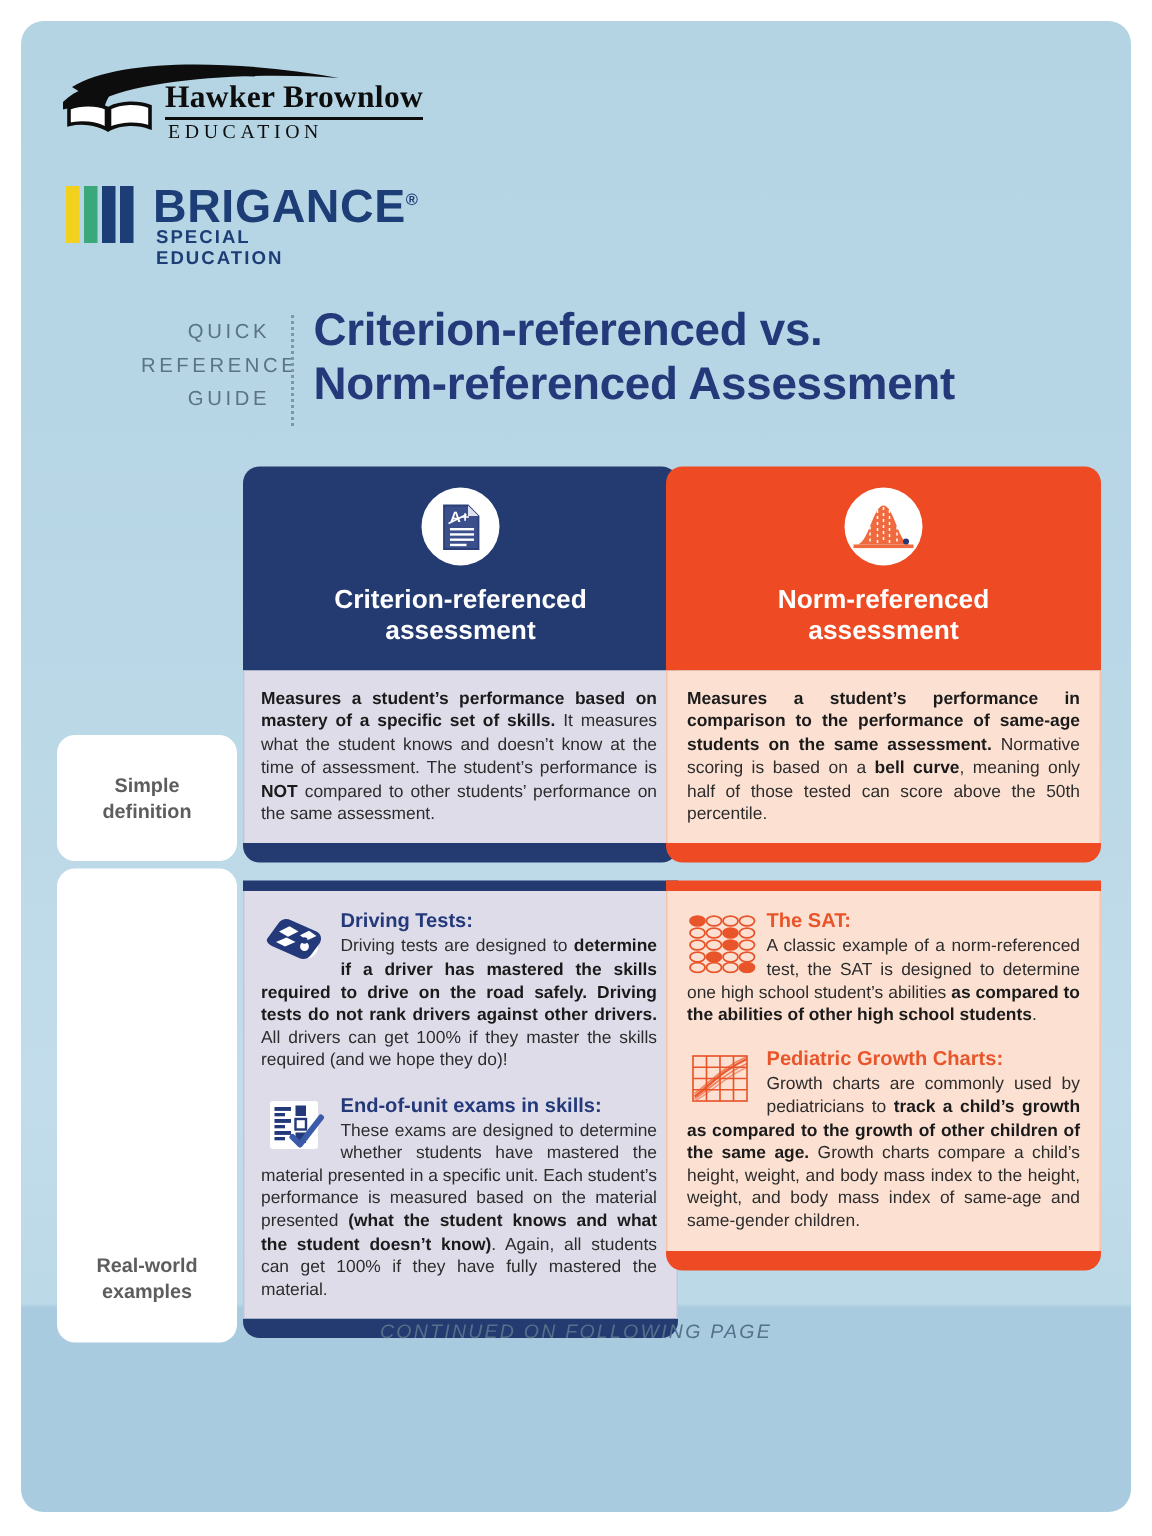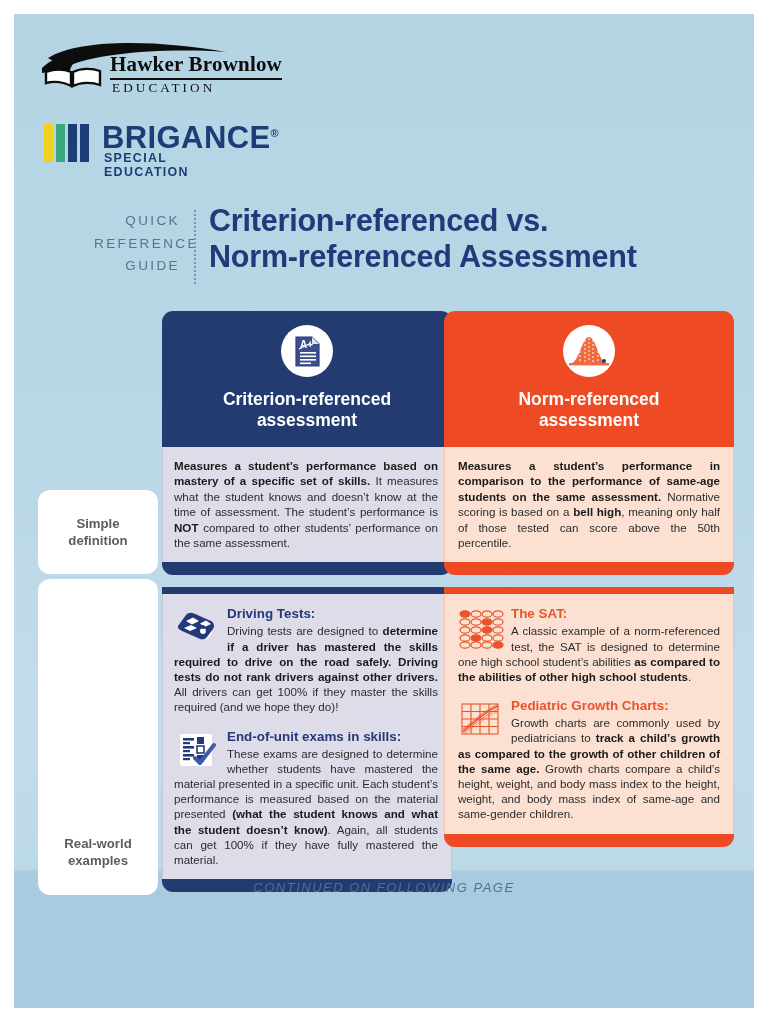--- a/index.html
+++ b/index.html
@@ -5,20 +5,21 @@
   html,body{margin:0;padding:0;}
   body{
     width:768px;height:1024px;background:#ffffff;
     font-family:"Liberation Sans",sans-serif;
     -webkit-font-smoothing:antialiased;
   }
   .page{
     position:absolute;left:14px;top:14px;width:740px;height:994px;
     background:linear-gradient(180deg,#b4d4e4 0%,#b9d7e6 40%,#c2dceb 72%,#bcd9e8 86%,#a9cbdf 86.3%,#a9cbdf 100%);
     overflow:hidden;
+    border-radius:15px;
   }
 
   
   .hb-logo{position:absolute;left:26px;top:28px;width:250px;height:60px;}
   .hb-swoosh{position:absolute;left:0;top:0;}
   .hb-name{
     position:absolute;left:70px;top:10px;
     font-family:"Liberation Serif",serif;font-weight:bold;font-size:21px;
     color:#0d0d0d;letter-spacing:.2px;
     border-bottom:2.2px solid #0d0d0d;padding-bottom:1px;
@@ -261,21 +262,21 @@
             <circle cx="41" cy="36" r="2" fill="#23397a"></circle>
           </svg>
         </div>
         <h2>
           <span>Norm-referenced</span><br>
           <span>assessment</span>
         </h2>
       </div>
 
       <div class="rowbody orange">
-        <b>Measures a student’s performance in comparison to the performance of same-age students on the same assessment.</b><span> Normative scoring is based on a </span><b>bell high</b><span>, meaning only half of those tested can score above the 50th percentile.</span>
+        <b>Measures a student’s performance in comparison to the performance of same-age students on the same assessment.</b><span> Normative scoring is based on a </span><b>bell curve</b><span>, meaning only half of those tested can score above the 50th percentile.</span>
       </div>
       <div class="capbar orange"></div>
 
       <div class="rowgap"></div>
 
       <div class="topbar orange"></div>
       <div class="rowbody orange">
 
         <div class="ex orange">
           <div class="exicon">

